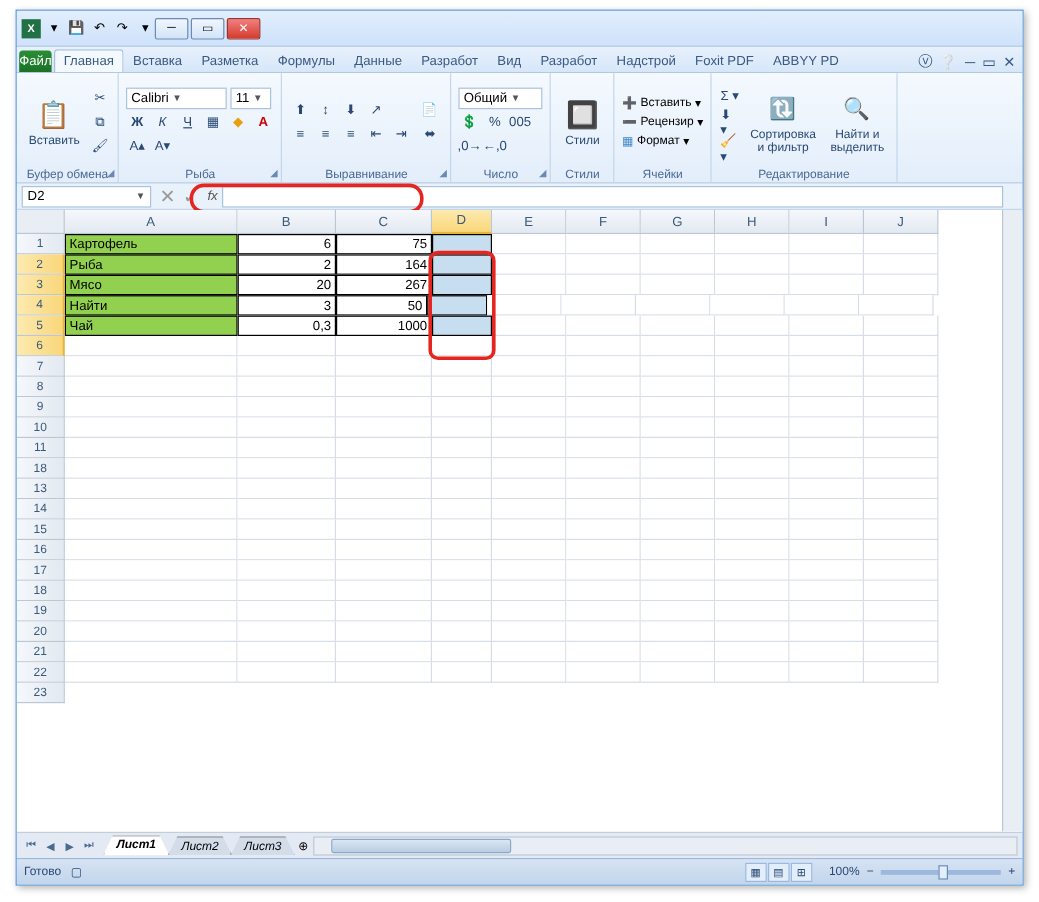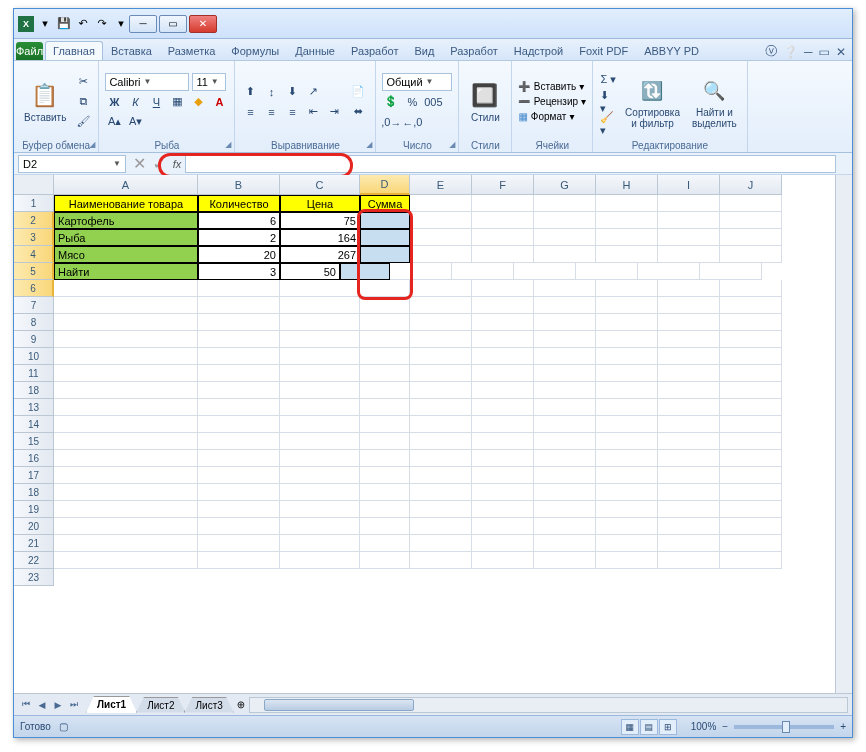--- a/index.html
+++ b/index.html
@@ -60,21 +60,21 @@
 .cell.dat { border: 1px solid #000; justify-content: flex-end; background: #fff;}
 .cell.seld { background: #c7ddf0; border: 1px solid #000;}
 .cell.blank { background: #fff; }
 
 .selhighlight { position: absolute; border: 3px solid #e52620; border-radius: 8px; pointer-events: none; z-index: 5;}
 
 .vscroll { position: absolute; right: 0; top: 0; bottom: 0; width: 17px; background: #e9eef5; border-left: 1px solid #bcc7d4;}
 .sheettabs { height: 22px; background: #e3eaf3; border-top: 1px solid #bcc7d4; display: flex; align-items: center; font-size: 10px; }
 .sheettabs .nav { display: flex; gap: 0; margin: 0 4px;}
 .sheettabs .nav div { width: 16px; height: 16px; display: flex; align-items: center; justify-content: center; cursor: pointer; color: #4a6a94; font-size: 9px;}
-.sheettabs .st { padding: 2px 10px; background: #fff; border: 1px solid #999; border-bottom: none; margin-right: -1px; cursor: pointer; clip-path: polygon(8px 0, calc(100% - 8px) 0, 100% 100%, 0 100%);}
+.sheettabs .st { padding: 2px 10px; background: #fff; border: 1px solid #999; border-bottom: none; margin-right: -1px; cursor: pointer; clip-path: polygon(8px 0, calc(100% - 8px) 0, 100% 100%, 0 100%); font-style: italic;}
 .sheettabs .st.active { background: #fff; font-weight: bold; border-bottom: 1px solid #fff;}
 .sheettabs .st.inactive { background: #d3ddea;}
 .sheettabs .hscroll { flex: 1; height: 16px; background: #e9eef5; border: 1px solid #bcc7d4; margin: 0 4px; position: relative;}
 .sheettabs .hscroll .thumb { position: absolute; left: 14px; top: 1px; width: 150px; height: 12px; background: linear-gradient(#dbe6f2,#b9cde3); border: 1px solid #8aa8c8; border-radius: 2px;}
 
 .statusbar { height: 22px; background: linear-gradient(#d6e3f3,#c2d5eb); border-top: 1px solid #9cb8dc; display: flex; align-items: center; font-size: 10px; color: #2a4a74; padding: 0 6px;}
 .statusbar .zoom { margin-left: auto; display: flex; align-items: center; gap: 6px;}
 .statusbar .views { display: flex; gap: 1px; margin-right: 8px;}
 .statusbar .views div { width: 18px; height: 16px; border: 1px solid #9cb8dc; background: #e3eefb; cursor: pointer; display: flex; align-items: center; justify-content: center; font-size: 9px;}
 .slider { width: 100px; height: 4px; background: #9cb8dc; position: relative;}
@@ -315,32 +315,20 @@
           <div class="rh">17</div>
           <div class="rh">18</div>
           <div class="rh">19</div>
           <div class="rh">20</div>
           <div class="rh">21</div>
           <div class="rh">22</div>
           <div class="rh">23</div>
         </div>
       <div class="cells" id="cells">
           <div class="cellrow">
-            <div class="cell hdr" style="width: 144px;">Наименование товара</div>
-            <div class="cell hdr" style="width: 82px;">Количество</div>
-            <div class="cell hdr" style="width: 80px;">Цена</div>
-            <div class="cell hdr" style="width: 50px;">Сумма</div>
-            <div class="cell blank" style="width: 62px;"></div>
-            <div class="cell blank" style="width: 62px;"></div>
-            <div class="cell blank" style="width: 62px;"></div>
-            <div class="cell blank" style="width: 62px;"></div>
-            <div class="cell blank" style="width: 62px;"></div>
-            <div class="cell blank" style="width: 62px;"></div>
-          </div>
-          <div class="cellrow">
             <div class="cell lbl" style="width: 144px;">Картофель</div>
             <div class="cell dat" style="width: 82px;">6</div>
             <div class="cell dat" style="width: 80px;">75</div>
             <div class="cell seld" style="width: 50px;"></div>
             <div class="cell blank" style="width: 62px;"></div>
             <div class="cell blank" style="width: 62px;"></div>
             <div class="cell blank" style="width: 62px;"></div>
             <div class="cell blank" style="width: 62px;"></div>
             <div class="cell blank" style="width: 62px;"></div>
             <div class="cell blank" style="width: 62px;"></div>
@@ -365,21 +353,33 @@
             <div class="cell blank" style="width: 62px;"></div>
             <div class="cell blank" style="width: 62px;"></div>
             <div class="cell blank" style="width: 62px;"></div>
             <div class="cell blank" style="width: 62px;"></div>
             <div class="cell blank" style="width: 62px;"></div>
             <div class="cell blank" style="width: 62px;"></div>
           </div>
           <div class="cellrow">
             <div class="cell lbl" style="width: 144px;">Найти</div>
             <div class="cell dat" style="width: 82px;">3</div>
-            <div class="cell dat" style="width: 60px;">50</div>
+            <div class="cell dat" style="width: 76px;">50</div>
+            <div class="cell seld" style="width: 50px;"></div>
+            <div class="cell blank" style="width: 62px;"></div>
+            <div class="cell blank" style="width: 62px;"></div>
+            <div class="cell blank" style="width: 62px;"></div>
+            <div class="cell blank" style="width: 62px;"></div>
+            <div class="cell blank" style="width: 62px;"></div>
+            <div class="cell blank" style="width: 62px;"></div>
+          </div>
+          <div class="cellrow">
+            <div class="cell lbl" style="width: 144px;">Чай</div>
+            <div class="cell dat" style="width: 82px;">0,3</div>
+            <div class="cell dat" style="width: 80px;">1000</div>
             <div class="cell seld" style="width: 50px;"></div>
             <div class="cell blank" style="width: 62px;"></div>
             <div class="cell blank" style="width: 62px;"></div>
             <div class="cell blank" style="width: 62px;"></div>
             <div class="cell blank" style="width: 62px;"></div>
             <div class="cell blank" style="width: 62px;"></div>
             <div class="cell blank" style="width: 62px;"></div>
           </div>
           <div class="cellrow">
             <div class="cell blank" style="width: 144px;"></div>

